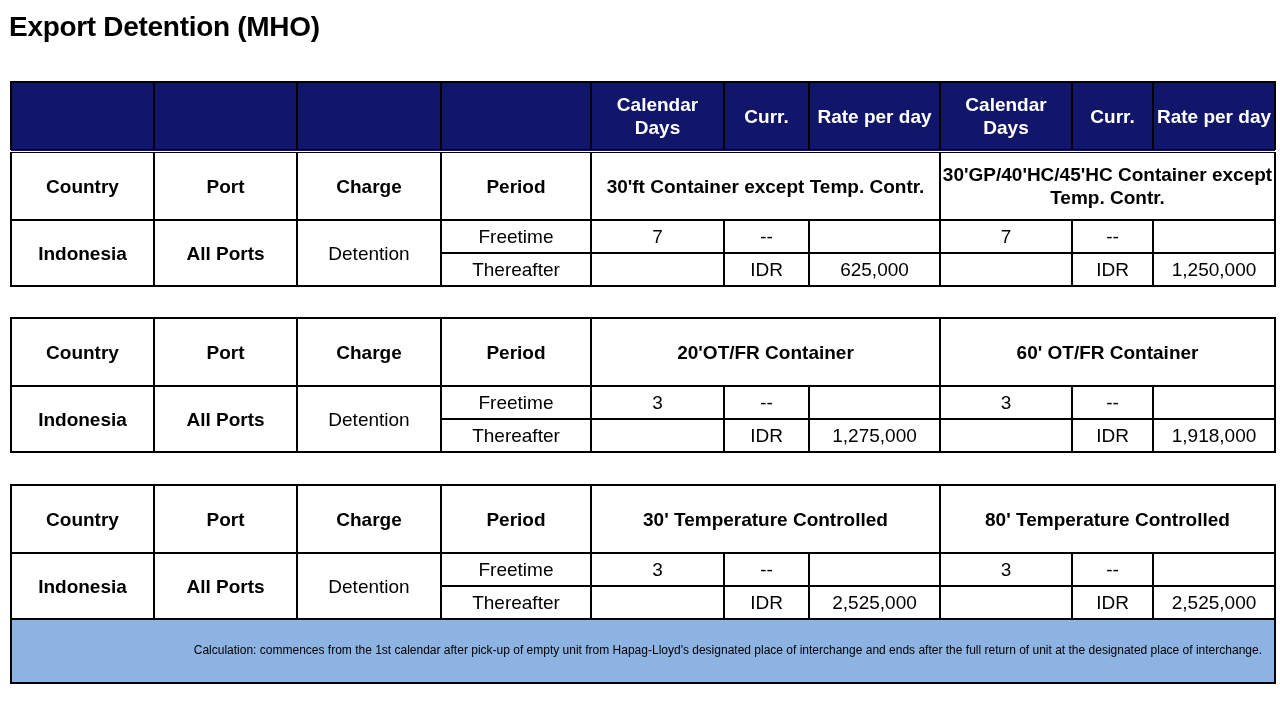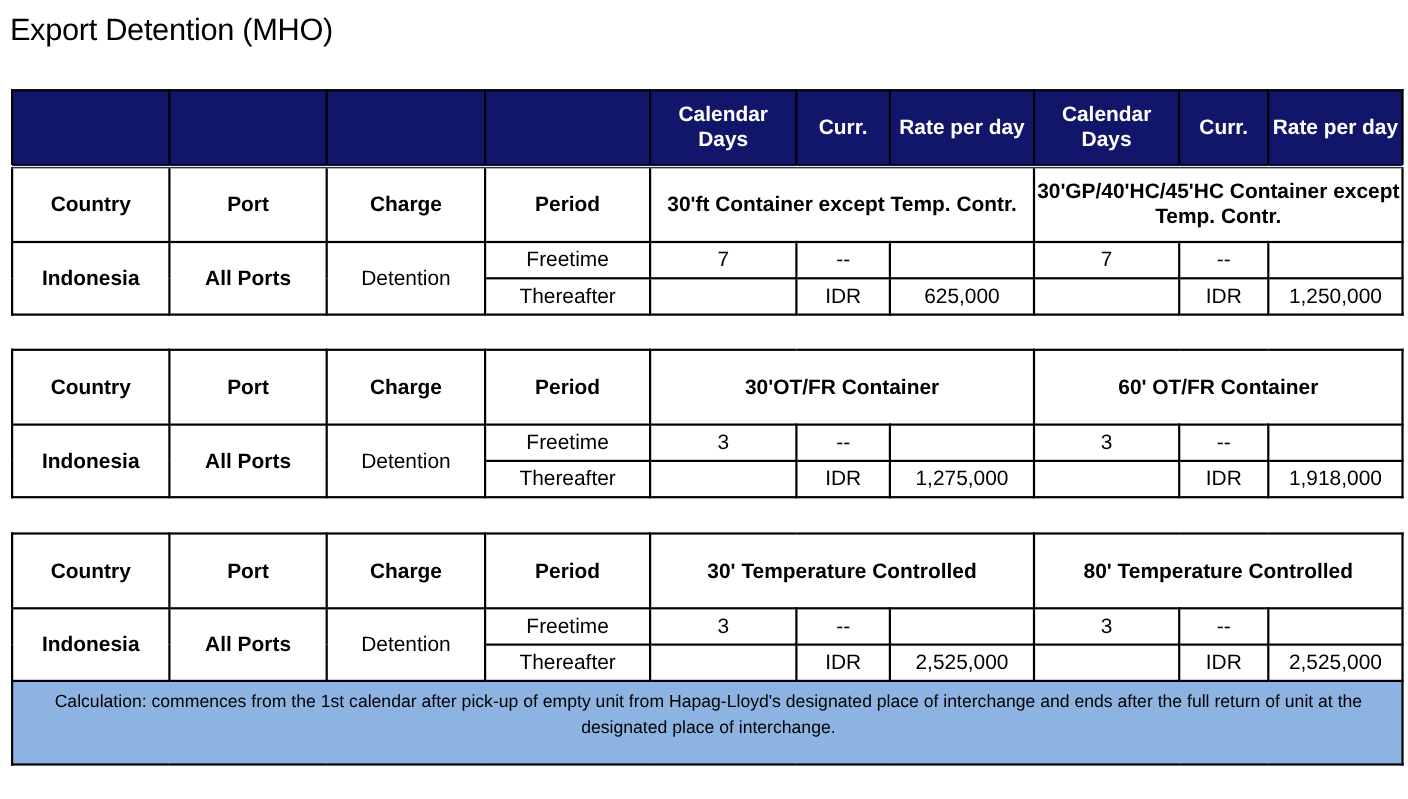--- a/index.html
+++ b/index.html
@@ -1,28 +1,28 @@
 <!DOCTYPE html>
 <html><head>
 <meta charset="utf-8">
 <style>
   html, body { margin: 0; padding: 0; background: #ffffff; }
   body { width: 1280px; height: 726px; position: relative; overflow: hidden;
          font-family: "Liberation Sans", sans-serif; color: #000; }
-  .title { position: absolute; left: 9px; top: 11px; font-size: 28px; font-weight: normal; letter-spacing: -0.3px; }
+  .title { position: absolute; left: 9px; top: 11px; font-size: 28px; font-weight: bold; letter-spacing: -0.3px; }
   table { position: absolute; left: 10px; border-collapse: collapse; table-layout: fixed; width: 1264px; }
   td { border: 2px solid #000; text-align: center; vertical-align: middle; font-size: 19px; padding: 0; line-height: 23px; }
   col.c1 { width: 143px; } col.c2 { width: 143px; } col.c3 { width: 144px; } col.c4 { width: 150px; }
   col.c5 { width: 133px; } col.c6 { width: 85px; } col.c7 { width: 131px; }
   col.c8 { width: 132px; } col.c9 { width: 81px; } col.c10 { width: 122px; }
   .hdr td { background: #12166a; color: #fff; font-weight: bold; height: 66px; border-bottom: 4px double #000; }
   .b { font-weight: bold; }
   .grp td { height: 66px; }
   .sub td { height: 31px; }
-  .note td { background: #8db3e2; text-align: center; padding: 4px 12px 18px 14px; font-size: 16px; line-height: 23px; height: 52px; }
+  .note td { background: #8db3e2; text-align: right; padding: 4px 12px 6px 14px; font-size: 12px; line-height: 23px; height: 52px; }
   #t1 { top: 81px; padding-left: 16px; }
   #t2 { top: 317px; }
   #t3 { top: 484px; }
 </style>
 </head>
 <body>
 
 <div class="title">Export Detention (MHO)</div>
 
 <table id="t1">
@@ -95,21 +95,21 @@
       <col class="c8">
       <col class="c9">
       <col class="c10">
     </colgroup>
   <tbody>
       <tr class="grp">
     <td class="b">Country</td>
     <td class="b">Port</td>
     <td class="b">Charge</td>
     <td class="b">Period</td>
-    <td class="b" colspan="3">30'OT/FR Container</td>
+    <td class="b" colspan="3">20'OT/FR Container</td>
     <td class="b" colspan="3">60' OT/FR Container</td>
   </tr>
   <tr class="sub">
     <td rowspan="2" class="b">Indonesia</td>
     <td rowspan="2" class="b">All Ports</td>
     <td rowspan="2">Detention</td>
     <td>Freetime</td>
     <td>3</td>
     <td>--</td>
     <td></td>

